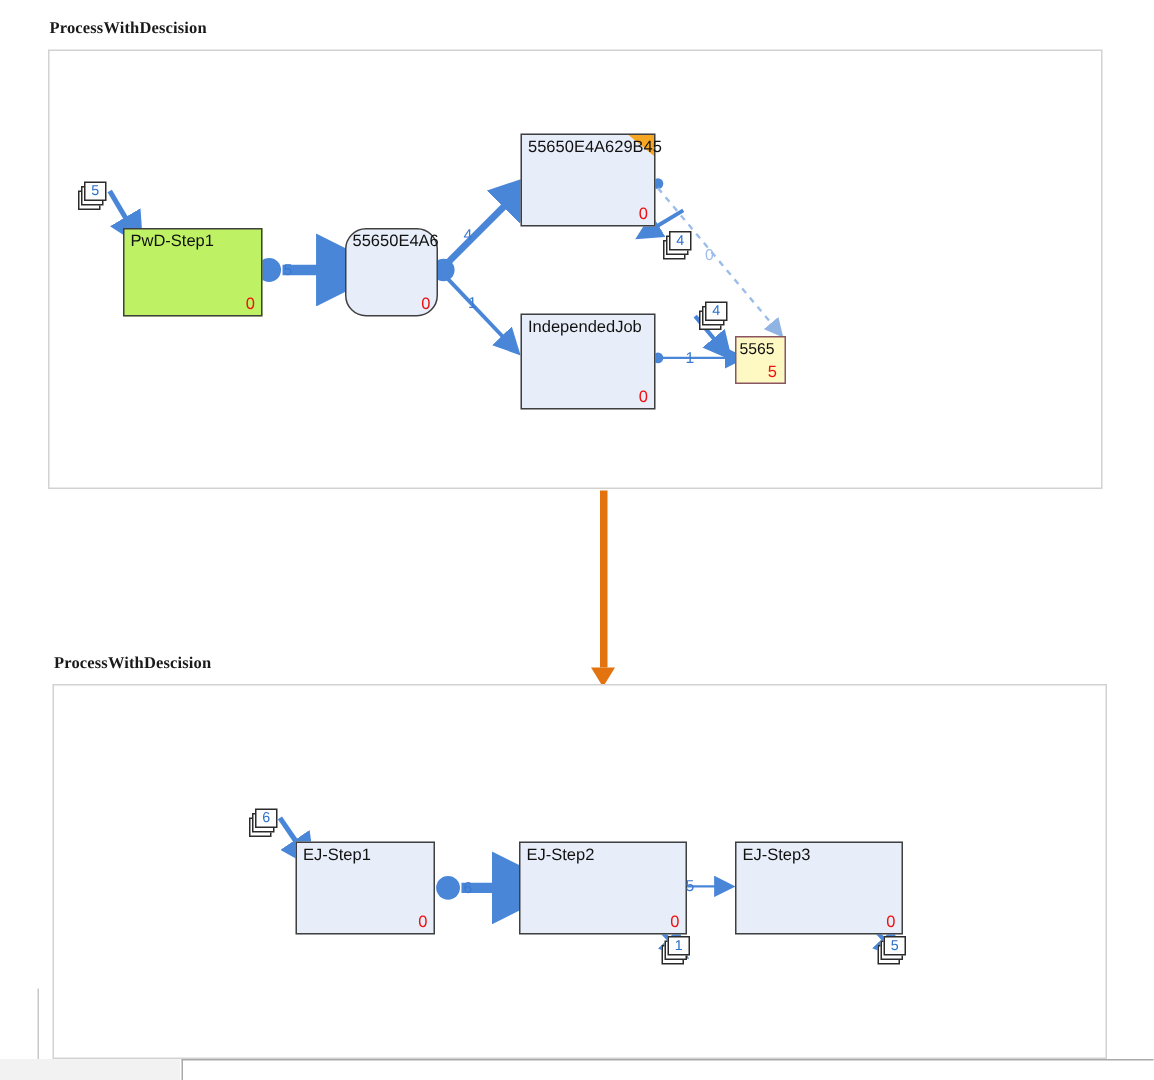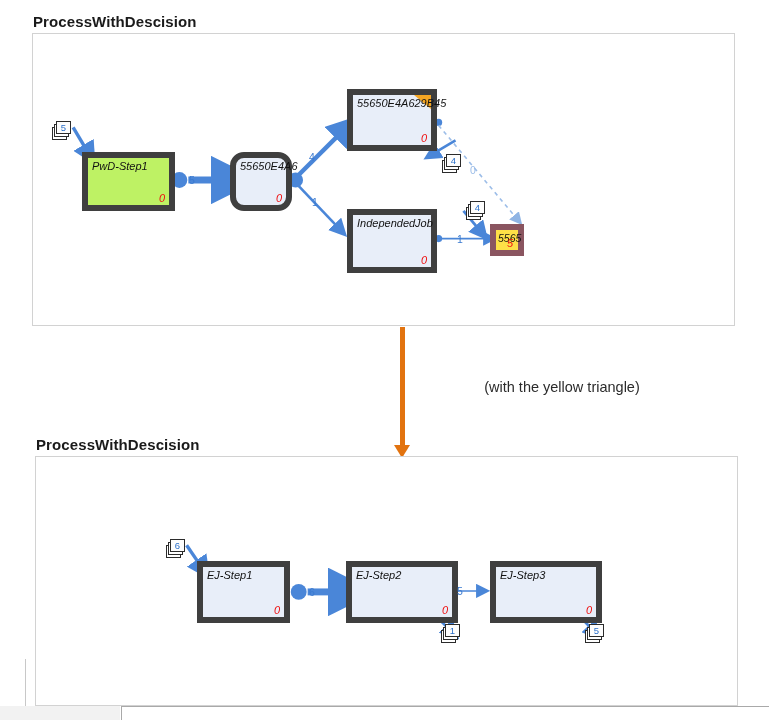--- a/index.html
+++ b/index.html
@@ -13,49 +13,48 @@
     height: 720px;
     position: relative;
     overflow: hidden;
     font-family: "Liberation Sans", sans-serif;
     color: #000000;
   }
 
   
   .section-title {
     position: absolute;
-    font-family: Liberation Sans, sans-serif;
-    font-size: 15px;
+    font-family: Liberation Serif, serif;
+    font-size: 11px;
     font-weight: bold;
     color: #1a1a1a;
     letter-spacing: 0.1px;
     white-space: nowrap;
   }
 
   
   .canvas {
     position: absolute;
     background: #ffffff;
     border: 1px solid #d2d2d2;
     box-sizing: border-box;
     overflow: hidden;
   }
 
   
   .node {
     position: absolute;
     box-sizing: border-box;
-    border: 6px solid #0ea5e9;
+    border: 1px solid #0ea5e9;
     background: #e8eef9;
     overflow: visible;
-    font-style: italic;
   }
   .node.green  { background: #bef264; border-color: #3f3f3f; }
   .node.blue   { background: #e8eef9; border-color: #3f3f3f; }
-  .node.pink   { background: #fde047; border-color: #8a5560; }
+  .node.pink   { background: #fef9c3; border-color: #8a5560; }
 
   .node-label {
     position: absolute;
     top: 2px;
     left: 4px;
     font-family: "Liberation Sans", sans-serif;
     font-size: 11px;
     color: #111111;
     white-space: nowrap;
     line-height: 13px;
@@ -289,21 +288,20 @@
   <span class="edge-label" style="left:276px; top:118px;">4</span>
   <span class="edge-label" style="left:279px; top:163px;">1</span>
   <span class="edge-label faded" style="left:437px; top:131px;">0</span>
   <span class="edge-label" style="left:424px; top:200px;">1</span>
 </div>
 
 <div class="hint-arrow-shaft" style="left:400px; top:327px; height:118px;"></div>
 <div class="hint-arrow-head" style="left:394px; top:445px;"></div>
 
 <div class="hint-text" style="left:427px; top:377px; width:270px;">
-  <div>(with the yellow triangle)</div>
 </div>
 
 <div class="section-title" style="left:36px; top:436px;">ProcessWithDescision</div>
 
 <div class="canvas" id="bottom-canvas" style="left:35px; top:456px; width:703px; height:250px;">
 
   <svg class="svg-layer" viewBox="0 0 703 250">
 
     <line x1="150" y1="89" x2="163" y2="108" stroke="#4a86d8" stroke-width="3.4" marker-end="url(#ah-thick)"></line>
 

